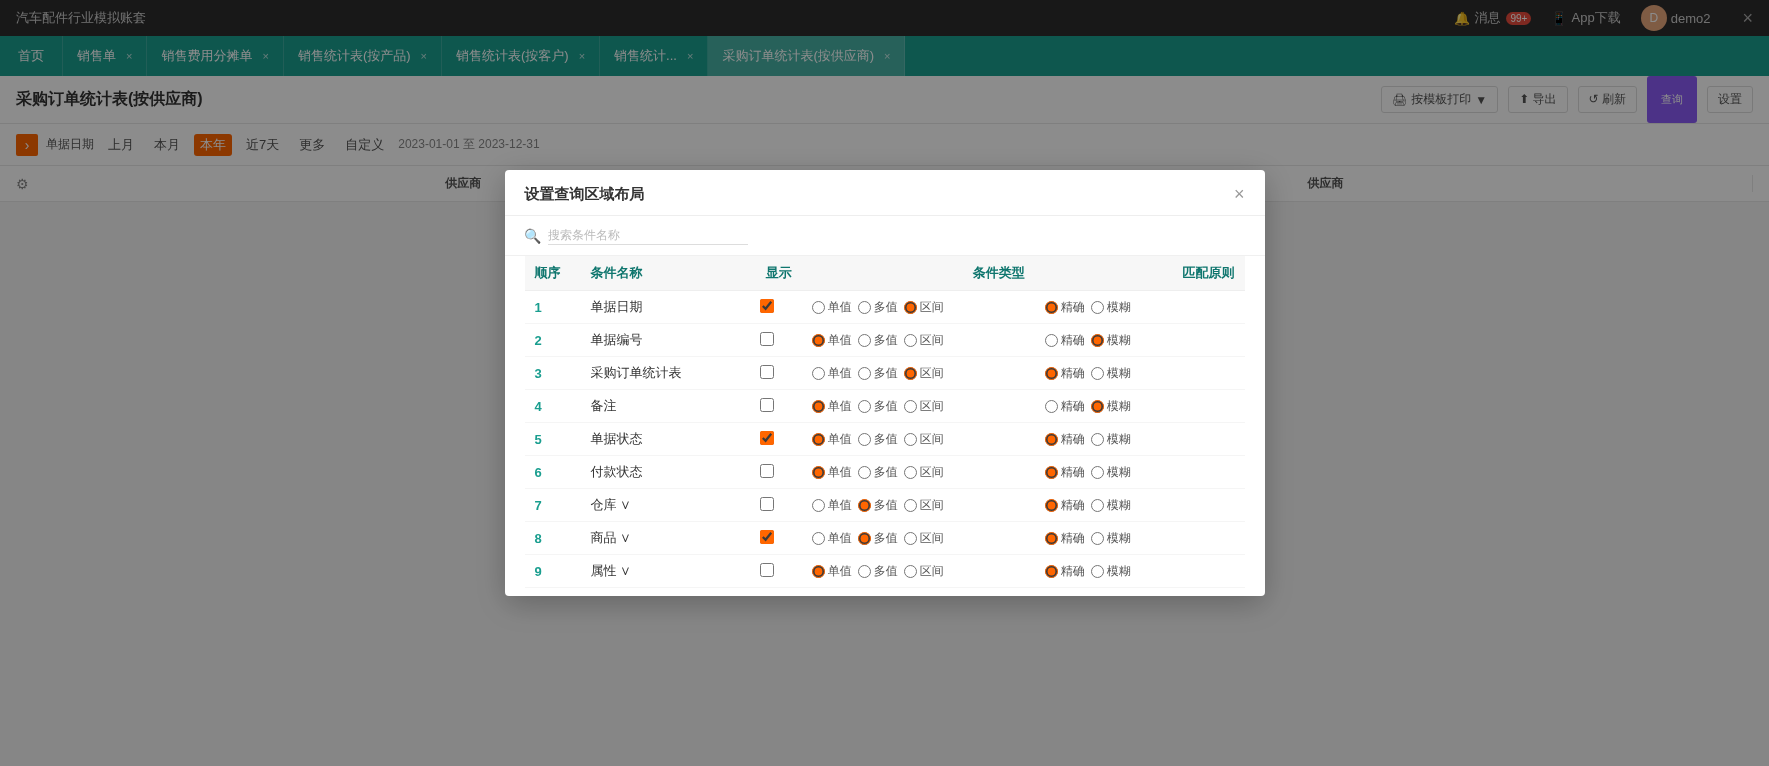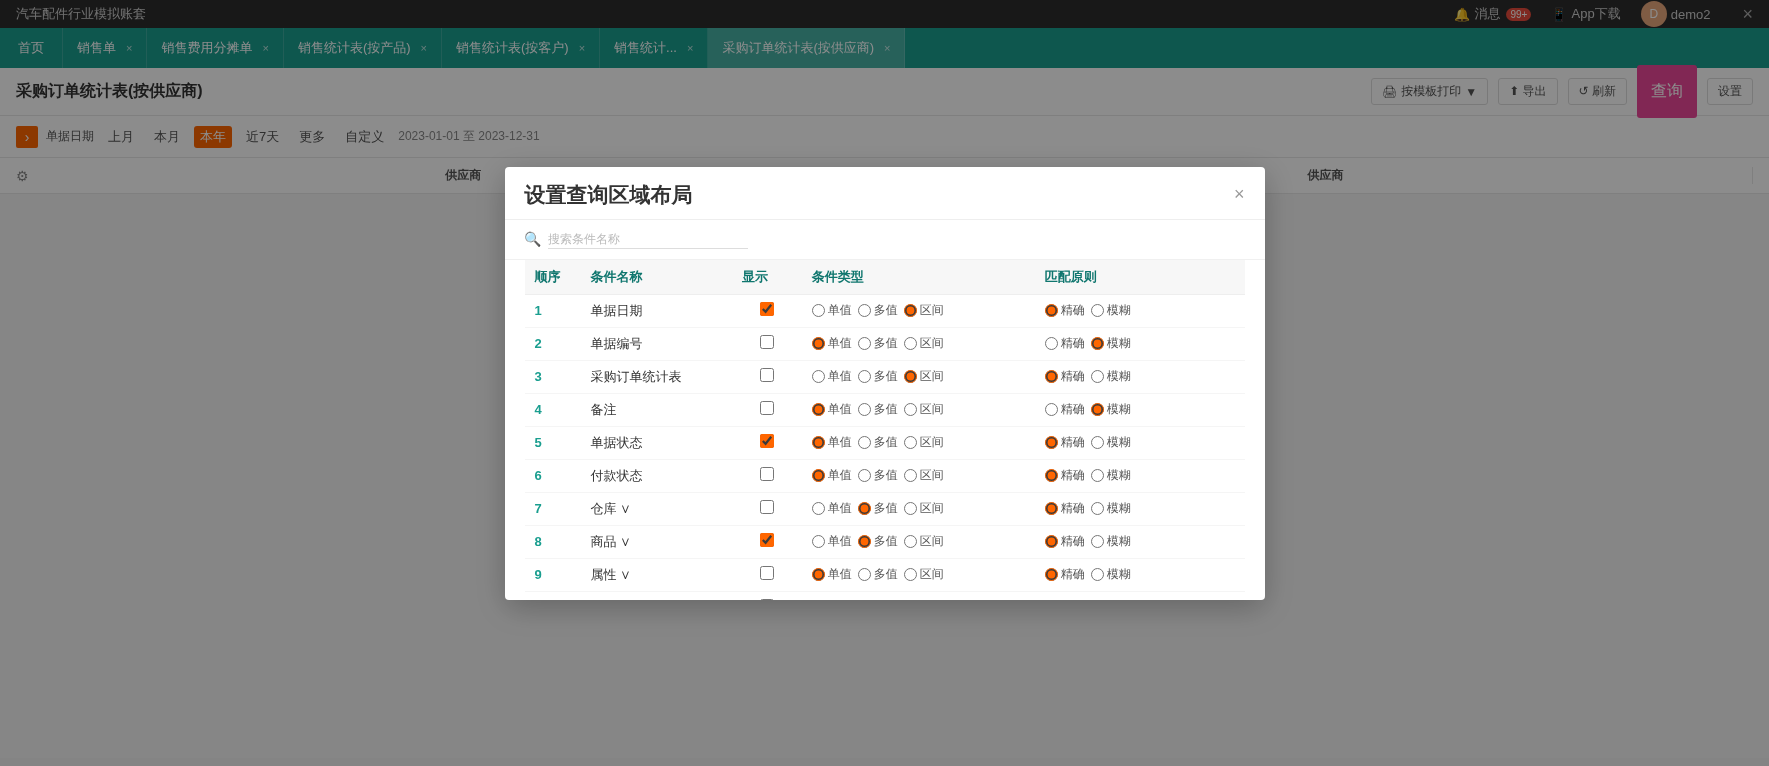--- a/index.html
+++ b/index.html
@@ -1,21 +1,21 @@
 <!DOCTYPE html>
 <html><head>
   <meta charset="utf-8">
   <style>
     * { box-sizing: border-box; margin: 0; padding: 0; font-family: 'Microsoft YaHei', Arial, sans-serif; }
     body { width: 1769px; height: 766px; overflow: hidden; background: #f0f0f0; }
 
     
     .top-bar {
       background: #2d2d2d;
-      height: 28px;
+      height: 36px;
       display: flex;
       align-items: center;
       justify-content: space-between;
       padding: 0 16px;
       color: #ccc;
       font-size: 13px;
     }
     .top-bar-left { font-size: 13px; color: #ccc; }
     .top-bar-right { display: flex; align-items: center; gap: 20px; }
     .top-bar-right .badge-btn {
@@ -53,21 +53,21 @@
       align-items: center;
       justify-content: space-between;
       padding: 0 16px;
       border-bottom: 1px solid #e8e8e8;
     }
     .page-title { font-size: 16px; font-weight: bold; color: #333; }
     .header-actions { display: flex; align-items: center; gap: 10px; }
     .btn-print { background: white; border: 1px solid #ddd; padding: 4px 10px; border-radius: 3px; font-size: 12px; cursor: pointer; color: #555; display: flex; align-items: center; gap: 4px; }
     .btn-export { background: white; border: 1px solid #ddd; padding: 4px 10px; border-radius: 3px; font-size: 12px; cursor: pointer; color: #555; }
     .btn-refresh { background: white; border: 1px solid #ddd; padding: 4px 10px; border-radius: 3px; font-size: 12px; cursor: pointer; color: #555; }
-    .btn-query { background: #ec4899; border: none; color: white; padding: 16px 14px; border-radius: 3px; font-size: 16px; cursor: pointer; }
+    .btn-query { background: #8b5cf6; border: none; color: white; padding: 16px 14px; border-radius: 3px; font-size: 11px; cursor: pointer; }
     .btn-settings { background: white; border: 1px solid #ddd; padding: 4px 10px; border-radius: 3px; font-size: 12px; cursor: pointer; color: #555; }
 
     
     .filter-bar {
       background: white;
       height: 42px;
       display: flex;
       align-items: center;
       padding: 0 16px;
       gap: 8px;
@@ -111,21 +111,21 @@
       width: 760px;
       border-radius: 4px;
       box-shadow: 0 8px 32px rgba(0,0,0,0.25);
       overflow: hidden;
     }
     .dialog-header {
       display: flex; align-items: center; justify-content: space-between;
       padding: 14px 20px 10px 20px;
       border-bottom: 1px solid #eee;
     }
-    .dialog-title { font-size: 21px; font-weight: bold; color: #333; }
+    .dialog-title { font-size: 15px; font-weight: bold; color: #333; }
     .dialog-close { cursor: pointer; color: #999; font-size: 18px; }
 
     
     .dialog-tabs {
       display: flex; border-bottom: 1px solid #eee;
       padding: 0 20px;
     }
     .dialog-tab {
       padding: 10px 16px; font-size: 13px; cursor: pointer; color: #555;
       border-bottom: 2px solid transparent; margin-bottom: -1px;
@@ -153,21 +153,21 @@
       overflow-y: auto;
     }
     .dialog-table table {
       width: 100%; border-collapse: collapse; font-size: 13px;
     }
     .dialog-table thead th {
       background: #f7f7f7; color: #0f766e; font-weight: bold;
       padding: 8px 10px; border-bottom: 1px solid #eee;
       text-align: left;
     }
-    .dialog-table thead th.center { text-align: left; }
+    .dialog-table thead th.center { text-align: right; }
     .dialog-table tbody tr { border-bottom: 1px solid #f5f5f5; }
     .dialog-table tbody tr:last-child { border-bottom: none; }
     .dialog-table tbody td { padding: 7px 10px; color: #333; vertical-align: middle; }
     .dialog-table tbody td.center { text-align: center; }
     .dialog-table tbody td.order-num { color: #1a9e8f; font-weight: bold; }
 
     
     .cb { width: 14px; height: 14px; cursor: pointer; accent-color: #f60; }
 
     

